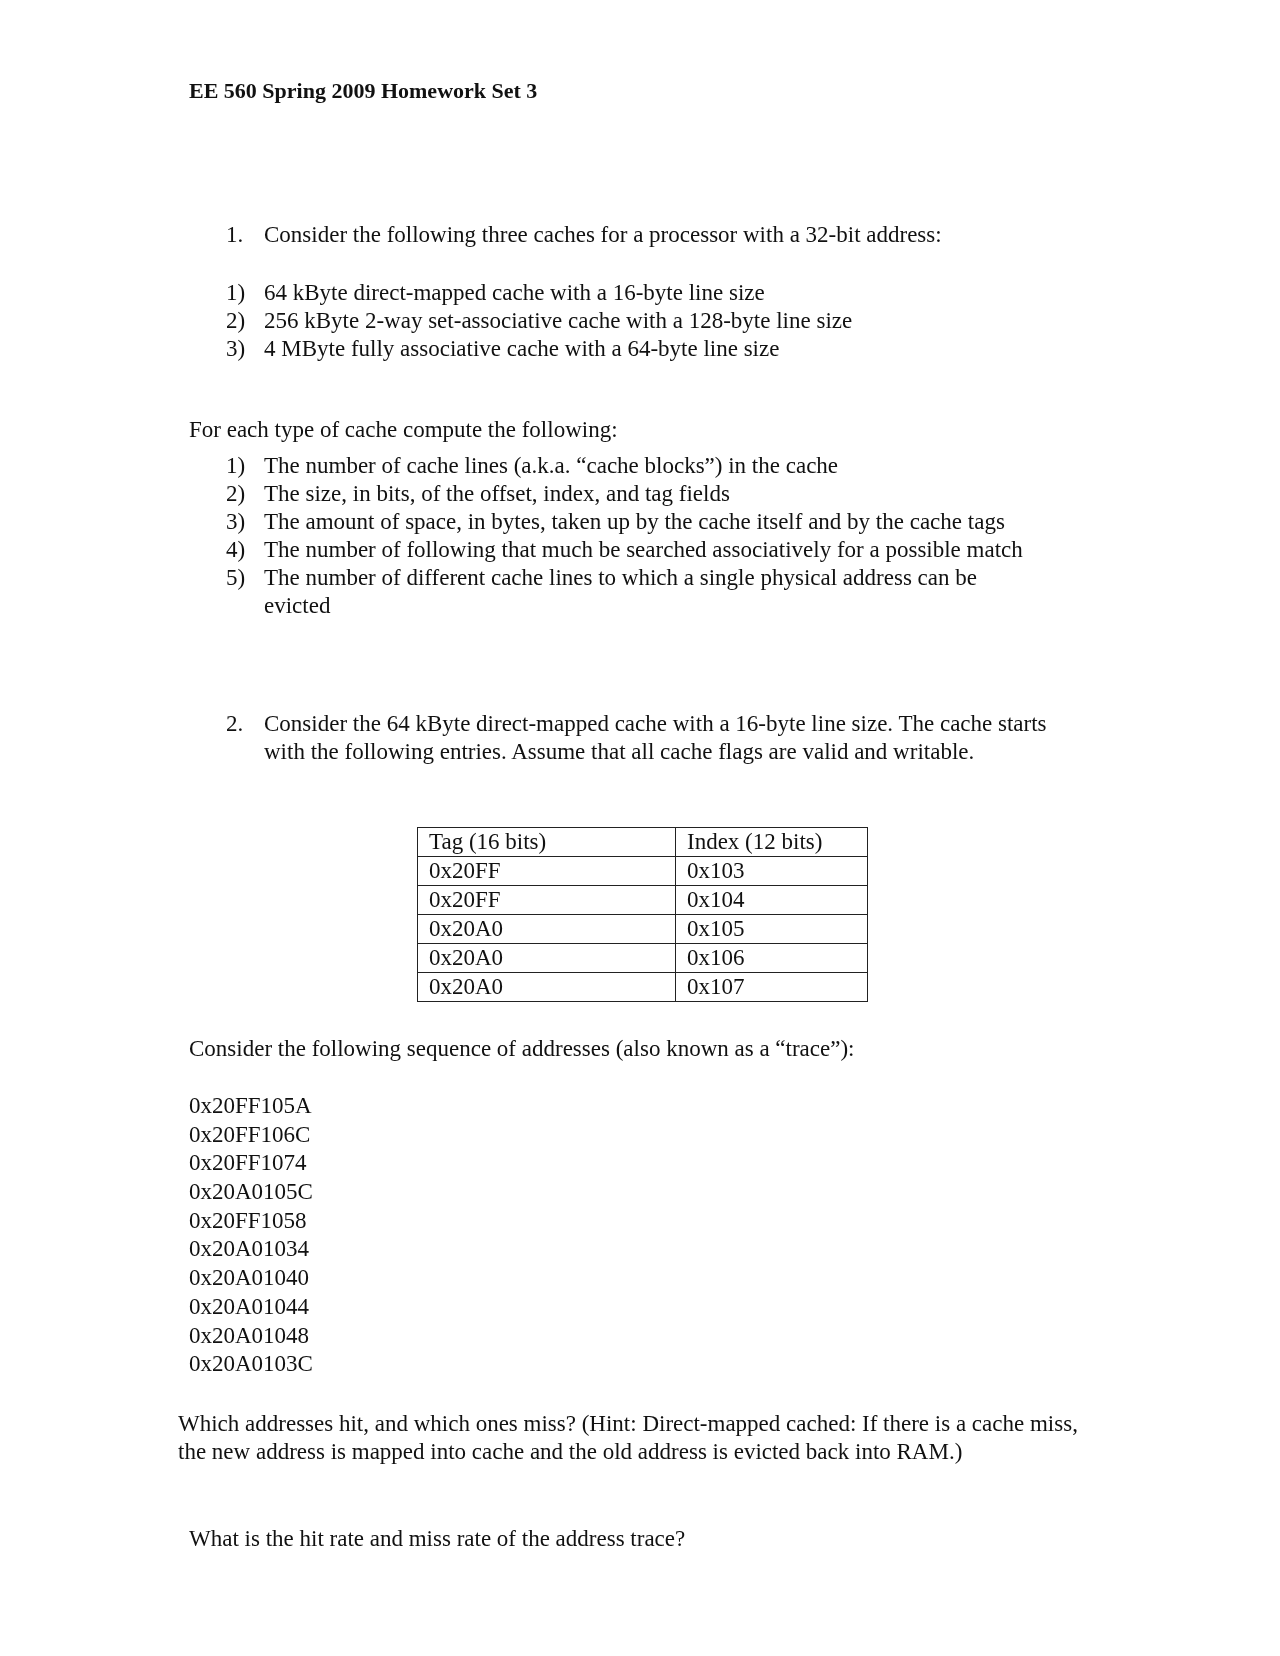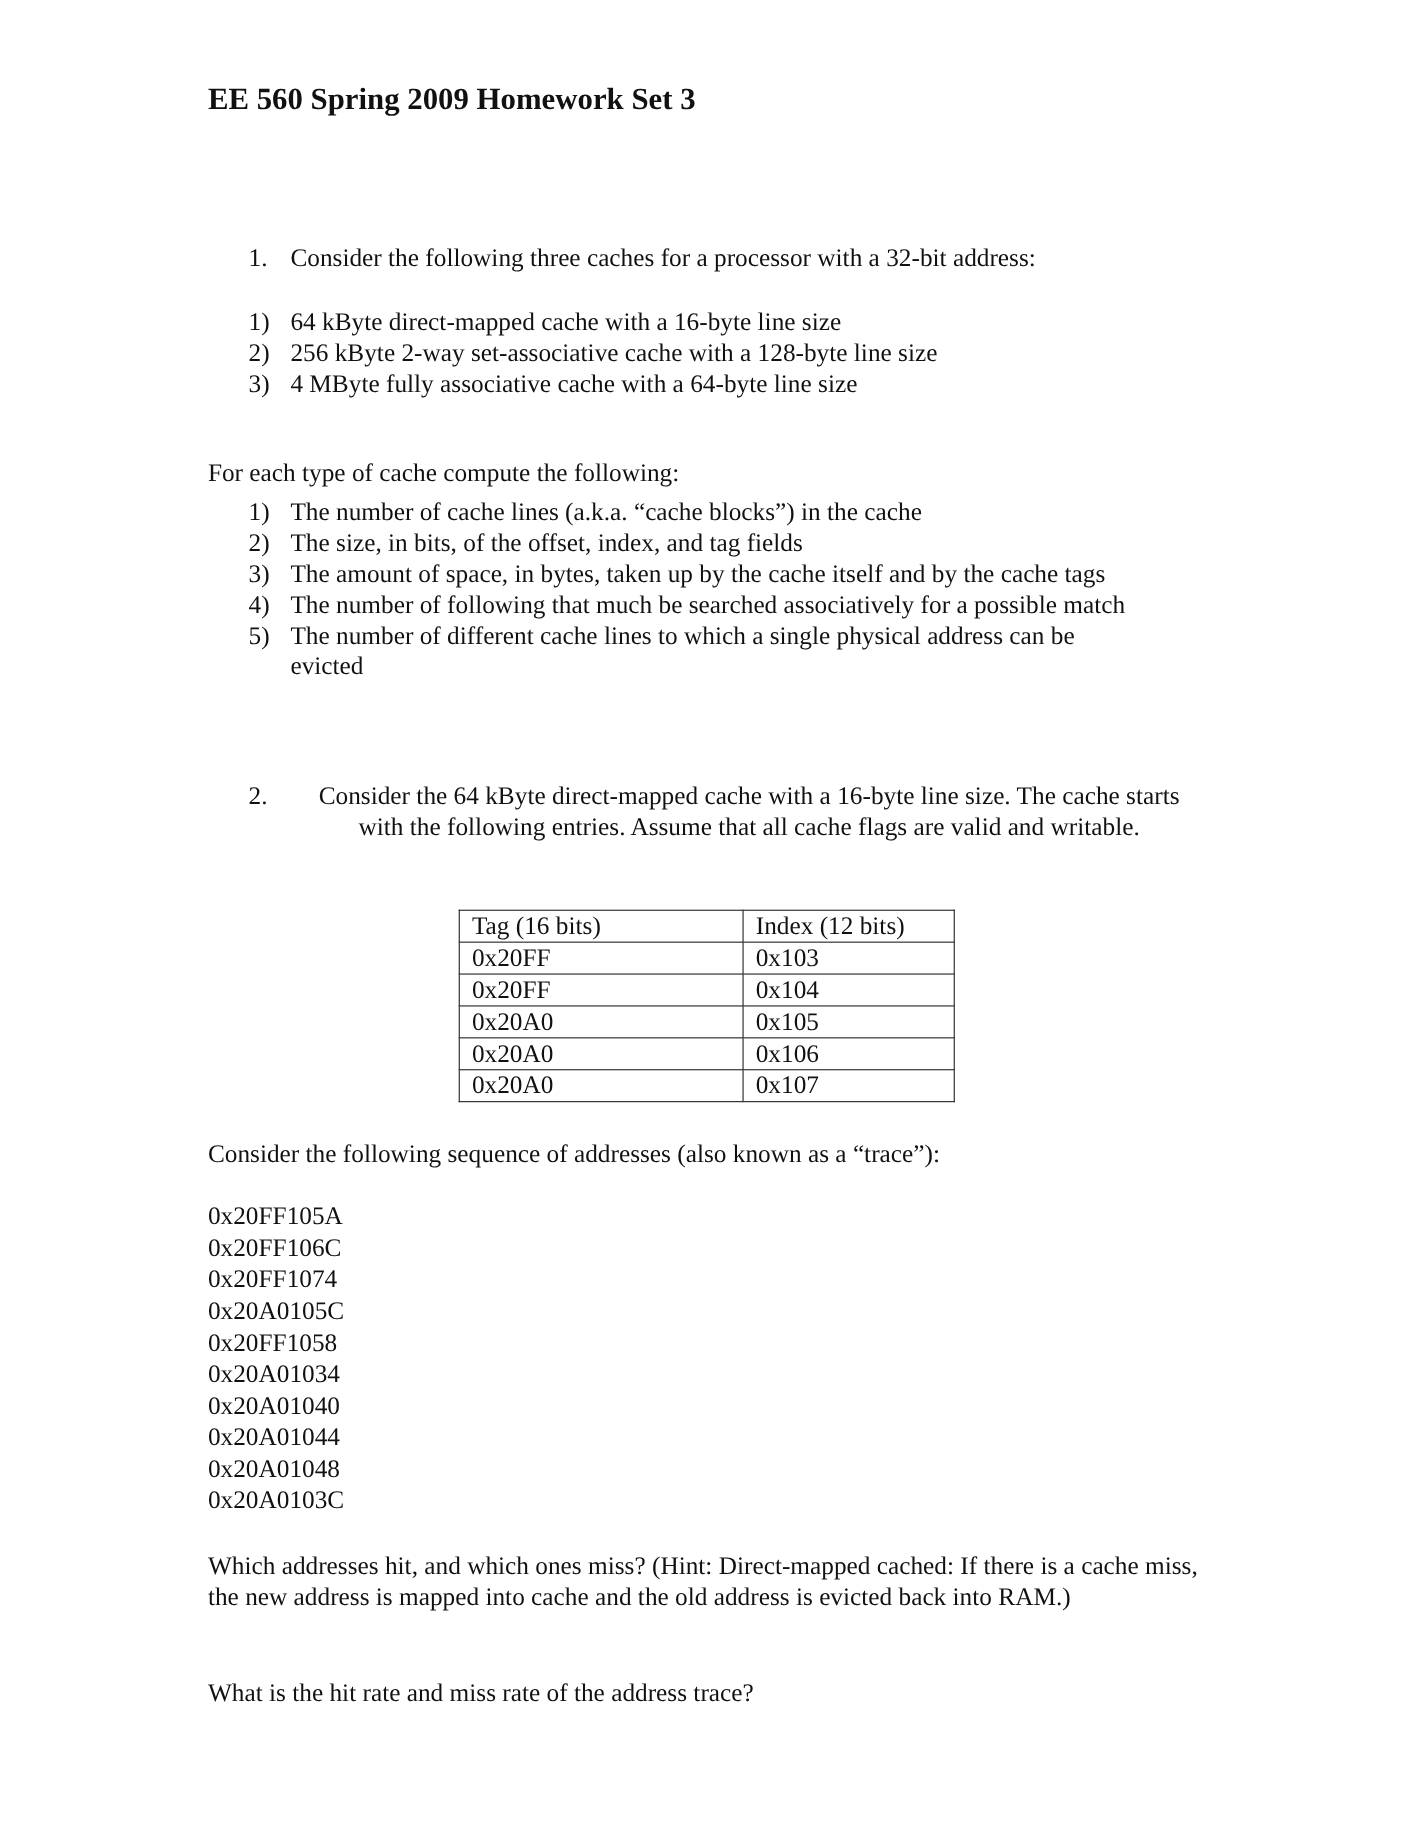--- a/index.html
+++ b/index.html
@@ -8,56 +8,56 @@
       height: 1656px;
       position: relative;
       overflow: hidden;
       font-family: "Liberation Serif", "DejaVu Serif", serif;
       color: #111111;
       font-size: 23px;
       line-height: 28px;
     }
     .page { position: absolute; left: 0; top: 0; width: 1280px; height: 1656px; }
     .abs { position: absolute; }
-    .title { left: 189px; top: 77px; font-weight: bold; font-size: 28px; }
+    .title { left: 189px; top: 77px; font-weight: bold; font-size: 22px; }
     .intro { left: 189px; top: 134px; width: 920px; }
     .intro em { font-style: italic; }
     .q-num { position: absolute; left: 0; top: 0; }
     .q-text { position: absolute; left: 38px; top: 0; }
     .ol-item { position: absolute; left: 0; }
     .ol-num { position: absolute; left: 0; top: 0; }
     .ol-txt { position: absolute; left: 38px; top: 0; white-space: nowrap; }
 
     .q1 { left: 226px; top: 221px; width: 900px; height: 30px; }
     .caches { left: 226px; top: 279px; width: 900px; height: 90px; }
     .for-each { left: 189px; top: 396px; margin-top: 20px; }
     .computes { left: 226px; top: 452px; width: 900px; height: 170px; }
     .q2 { left: 226px; top: 710px; width: 860px; height: 90px; }
-    .q2-text { position: absolute; left: 50px; top: 0; width: 810px; text-align: center; }
+    .q2-text { position: absolute; left: 38px; top: 0; width: 810px; }
 
     table.cache-table {
       position: absolute;
       left: 417px; top: 827px;
       border-collapse: collapse;
     }
     table.cache-table td {
       border: 1.5px solid #222222;
       padding: 0 0 0 11px;
       height: 28px;
       line-height: 28px;
       vertical-align: middle;
       font-size: 23px;
     }
     table.cache-table td.c1 { width: 246px; }
     table.cache-table td.c2 { width: 180px; }
 
     .trace-intro { left: 189px; top: 1035px; }
     .trace { left: 189px; top: 1092px; width: 400px; }
     .trace-item { height: 28.7px; line-height: 28.7px; white-space: nowrap; }
-    .which { left: 189px; top: 1410px; width: 920px; }
+    .which { left: 178px; top: 1410px; width: 920px; }
     .rate { left: 189px; top: 1525px; }
   </style>
 </head>
 <body>
 
 <div class="page">
 
   <div class="abs title">EE 560 Spring 2009 Homework Set 3</div>
 
 

